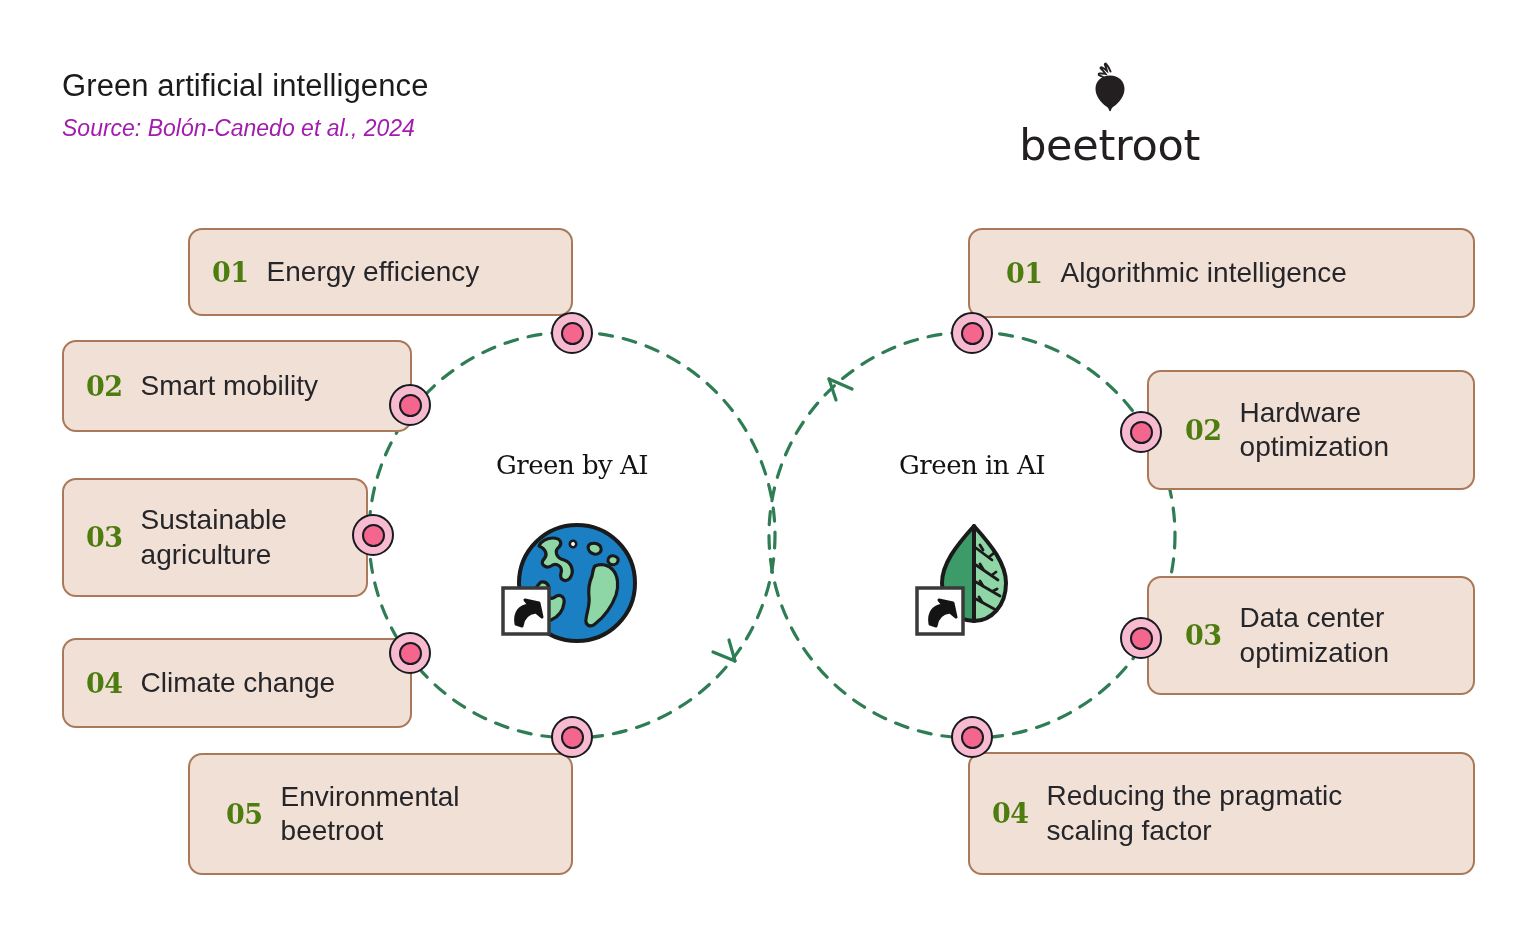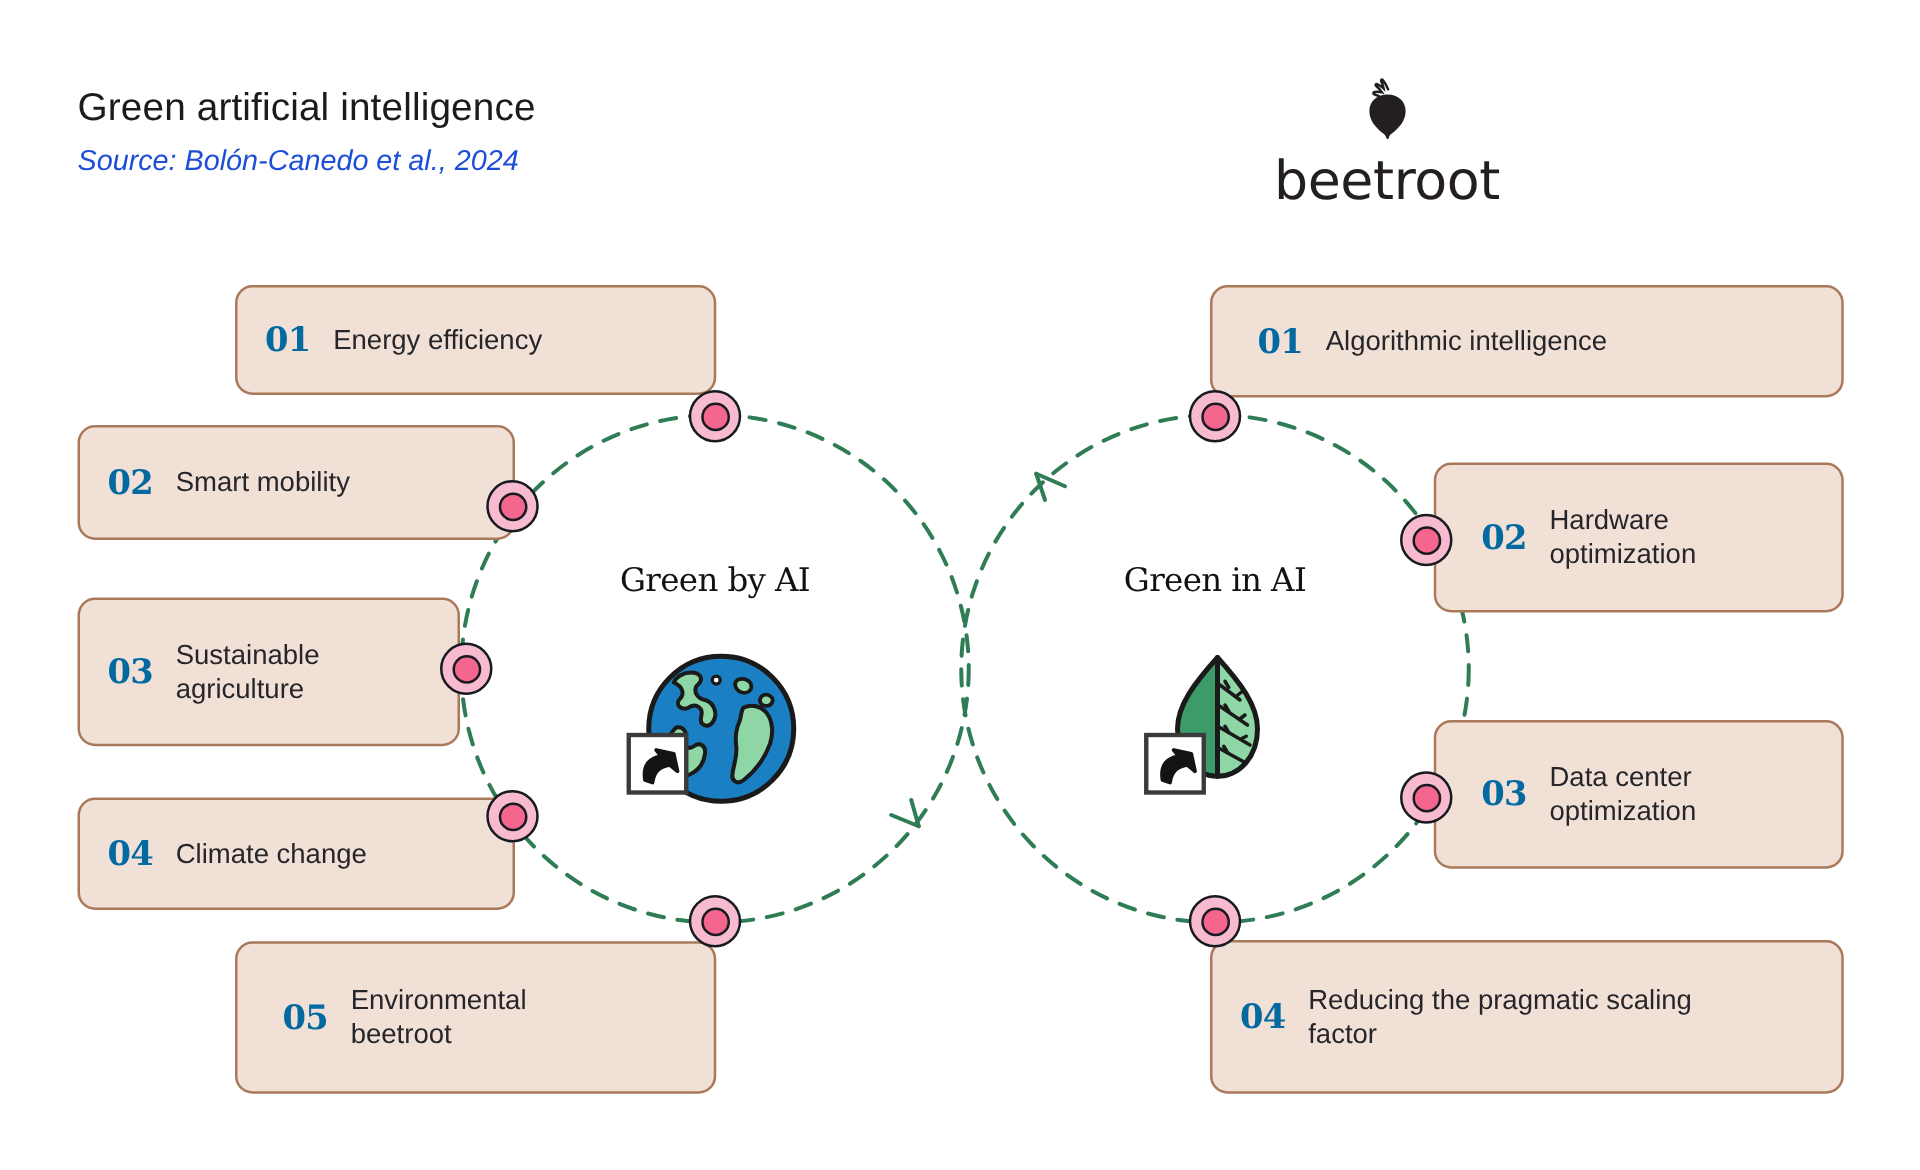--- a/index.html
+++ b/index.html
@@ -14,21 +14,21 @@
   #stage{position:absolute;left:0;top:0;width:1258px;height:936px;}
 
   
   .hdr-title{
     position:absolute;left:62px;top:68px;
     font-size:31px;font-weight:400;letter-spacing:.1px;color:#1b1b1b;
     white-space:nowrap;
   }
   .hdr-source{
     position:absolute;left:62px;top:115px;
-    font-size:23px;font-style:italic;font-weight:400;color:#1d4ed8;
+    font-size:23px;font-style:italic;font-weight:400;color:#a21caf;
     white-space:nowrap;
   }
 
   
   .logo{position:absolute;right:58px;top:62px;display:flex;align-items:center;gap:12px;flex-direction:column;}
   .logo-mark{width:46px;height:50px;display:block;}
   .logo-word{
     font-size:43px;font-weight:400;letter-spacing:-0.3px;color:#231f20;
     line-height:1;font-family:"DejaVu Sans", sans-serif;
   }
@@ -44,27 +44,27 @@
     border-radius:14px;
     box-sizing:border-box;
     display:flex;
     align-items:center;
     padding:14px 22px;
   }
   .card .num{
     font-family:"DejaVu Serif", serif;
     font-weight:700;
     font-size:27px;
-    color:#0369a1;
+    color:#4d7c0f;
     margin-right:18px;
     flex:0 0 auto;
     letter-spacing:-0.5px;
   }
   .card .txt{
-    font-size:22px;
+    font-size:28px;
     font-weight:400;
     color:#26262a;
     line-height:1.22;
   }
   .card.indent{padding-left:36px;}
 
   
   .circle-title{
     position:absolute;
     font-family:"DejaVu Serif", serif;

